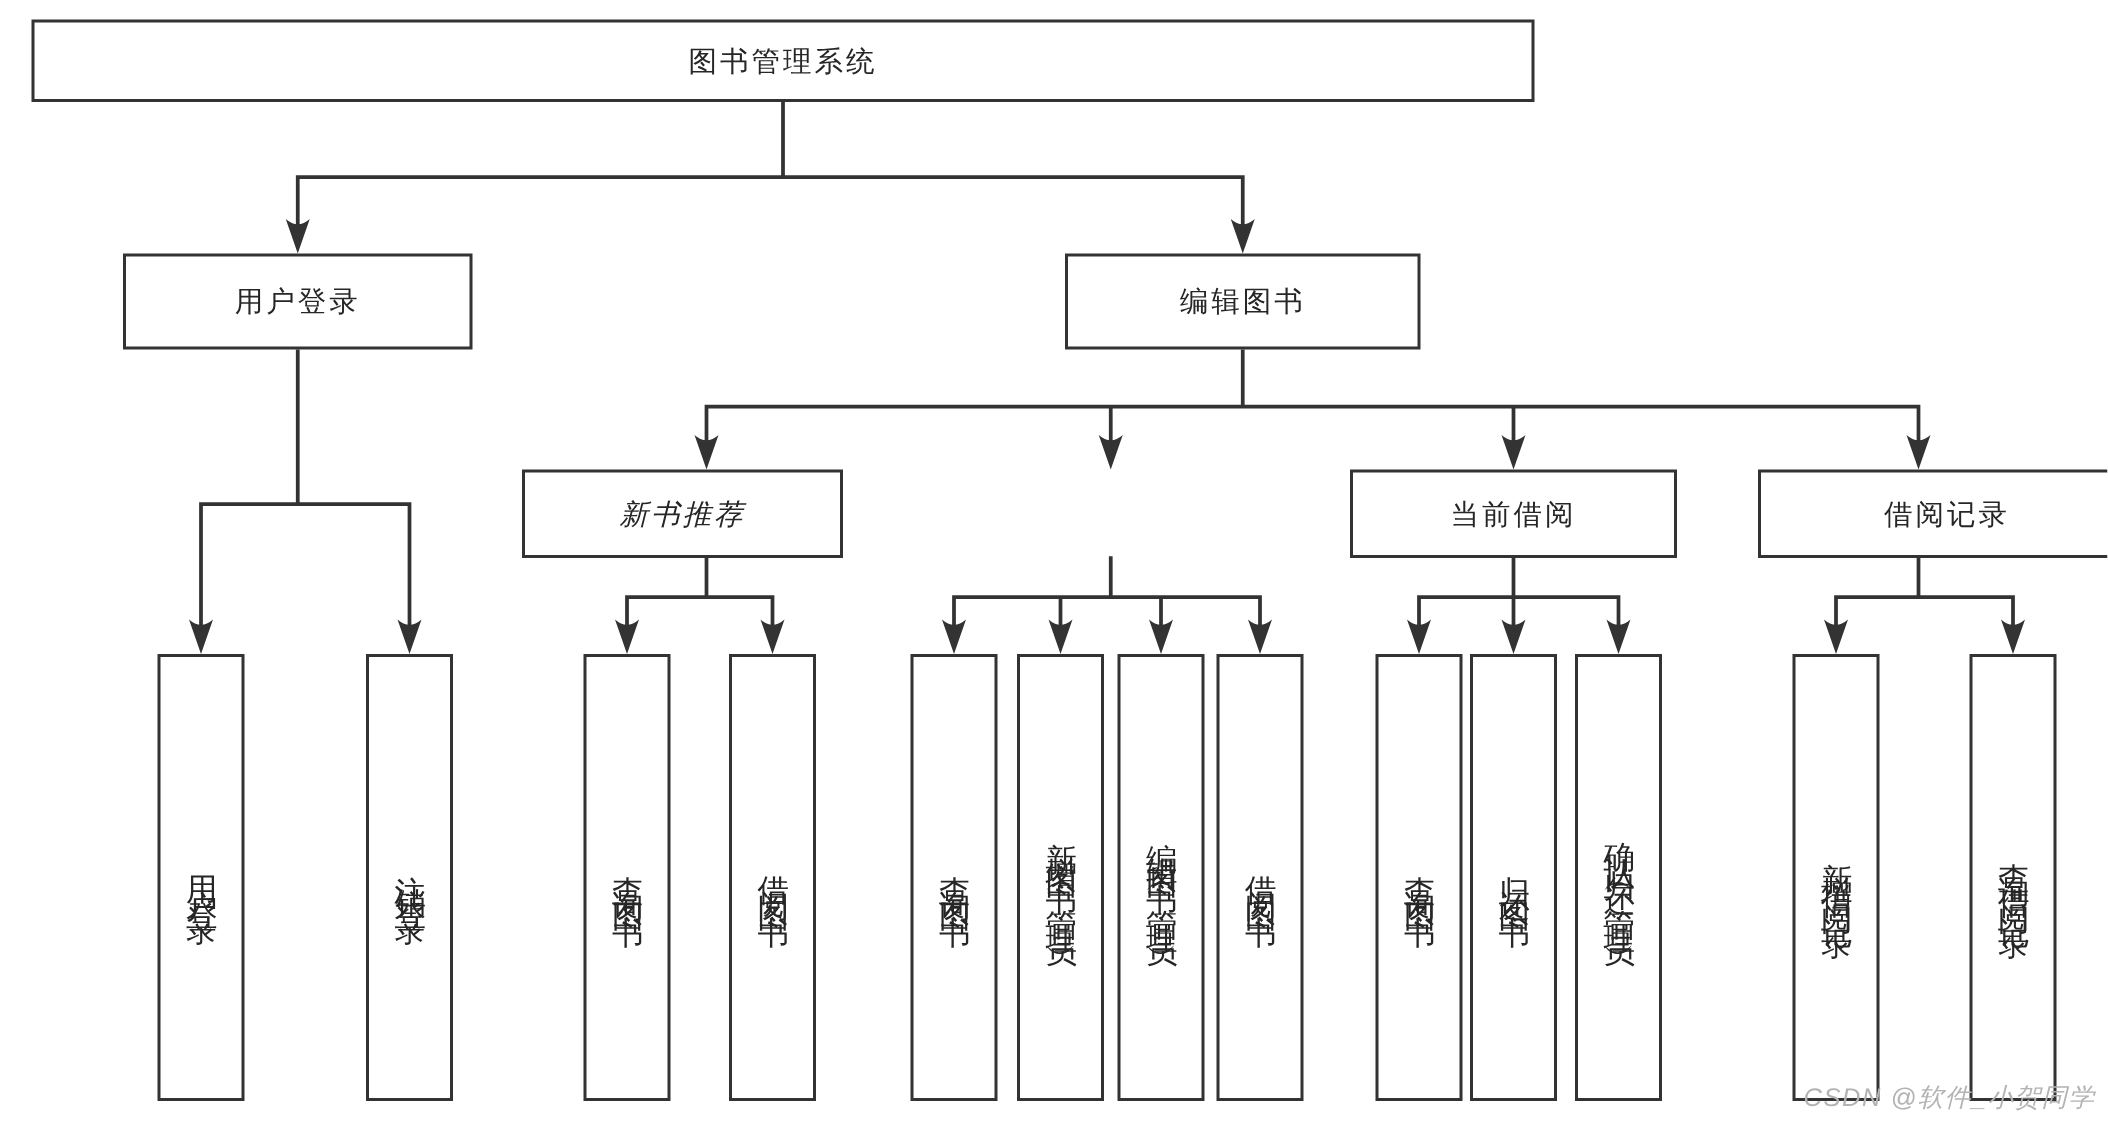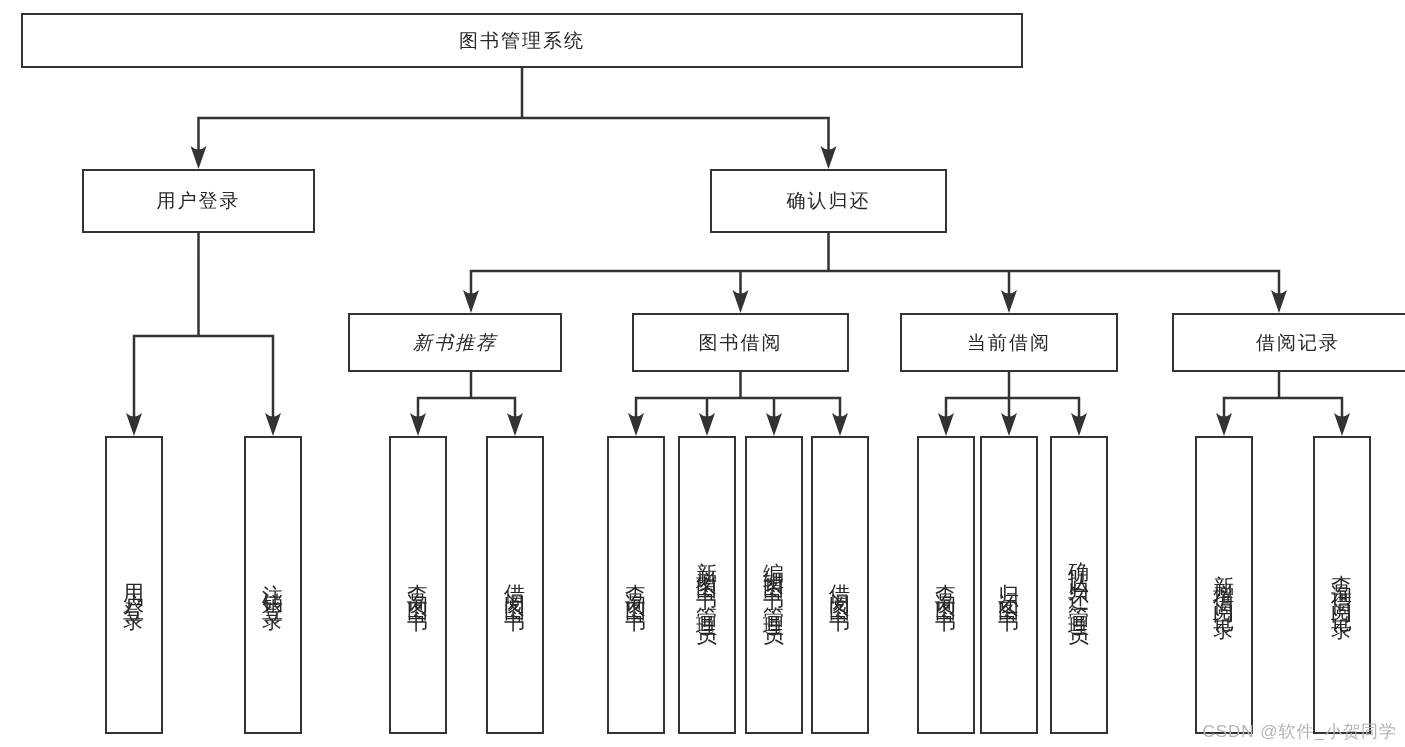--- a/index.html
+++ b/index.html
@@ -58,20 +58,21 @@
     white-space: nowrap;
   }
   .watermark {
     position: absolute;
     right: 8px;
     bottom: 4px;
     font-size: 17px;
     color: #b3b3b3;
     letter-spacing: 1px;
     z-index: 5;
+    font-style: italic;
   }
 </style>
 </head>
 <body>
 
 <div class="canvas">
 
   <svg class="connectors" width="1405" height="747" viewBox="0 0 1405 747" xmlns="http://www.w3.org/2000/svg">
     <defs>
       <path id="arrowhead" d="M0,0 L-8,-23 Q0,-16 8,-23 Z" fill="#333333"></path>
@@ -111,24 +112,23 @@
       <use href="#arrowhead" transform="translate(1009,436)"></use>
       <use href="#arrowhead" transform="translate(1079,436)"></use>
       <use href="#arrowhead" transform="translate(1224,436)"></use>
       <use href="#arrowhead" transform="translate(1342,436)"></use>
     </g>
   </svg>
 
   <div class="node" style="left:21px; top:13px; width:1002px; height:55px;">图书管理系统</div>
 
   <div class="node" style="left:82px; top:169px; width:233px; height:64px;">用户登录</div>
-  <div class="node" style="left:710px; top:169px; width:237px; height:64px;">确认归还</div>
+  <div class="node" style="left:710px; top:169px; width:237px; height:64px;">编辑图书</div>
 
   <div class="node" style="left:348px; top:313px; width:214px; height:59px;font-style:italic;">新书推荐</div>
-  <div class="node" style="left:632px; top:313px; width:217px; height:59px;">图书借阅</div>
   <div class="node" style="left:900px; top:313px; width:218px; height:59px;text-align:center;">当前借阅</div>
   <div class="node" style="left:1172px; top:313px; width:252px; height:59px;">借阅记录</div>
 
   <div class="leaf" style="left:105px;">
     <span class="vtext">用户登录</span>
   </div>
   <div class="leaf" style="left:244px;">
     <span class="vtext">注销登录</span>
   </div>
 

